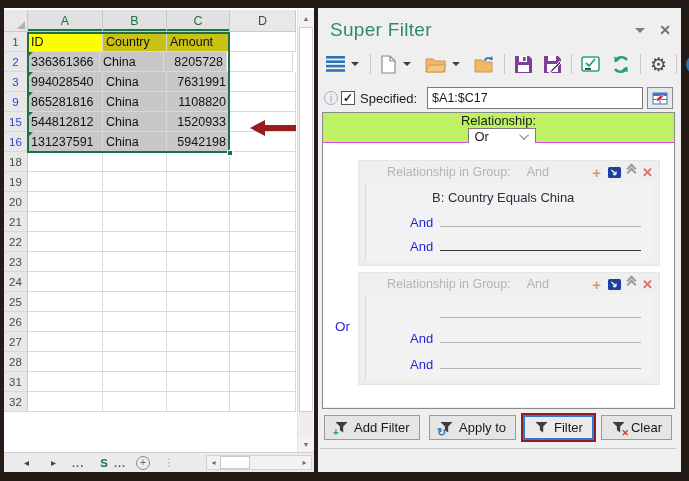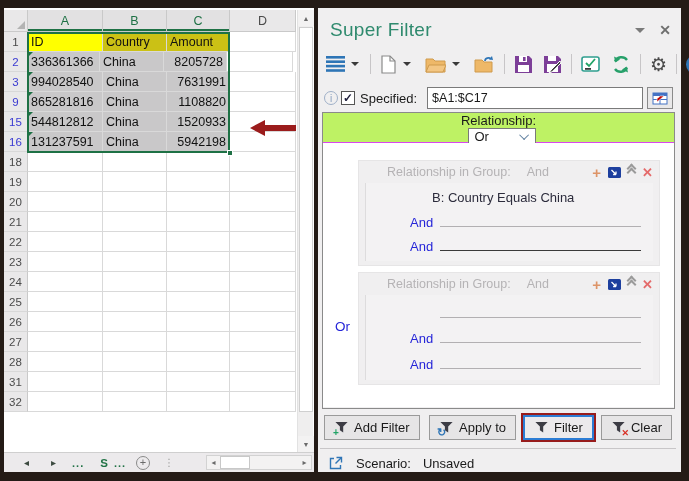--- a/index.html
+++ b/index.html
@@ -531,22 +531,13 @@
             <path d="M1.5 2h13L9.8 7v6.2L6.3 11V7z" fill="#3c3c44"></path>
           </svg>
         <span class="badge red">✕</span>
       </span>
       <span>Clear</span>
     </button>
   </div>
 
   <div id="btm-divider"></div>
 
-  <div id="scenario-row">
-    <svg width="16" height="16">
-        <path d="M6 3.5H2.5v10h10V10" fill="none" stroke="#2e75b6" stroke-width="1.4"></path>
-        <path d="M8.5 2.5H13.5v5" fill="none" stroke="#2e75b6" stroke-width="1.4"></path>
-        <path d="M13 3L7.5 8.5" stroke="#2e75b6" stroke-width="1.4"></path>
-      </svg>
-    <span class="lbl">Scenario:</span>
-    <span class="val">Unsaved</span>
-  </div>
 </div>
 
 </body></html>

